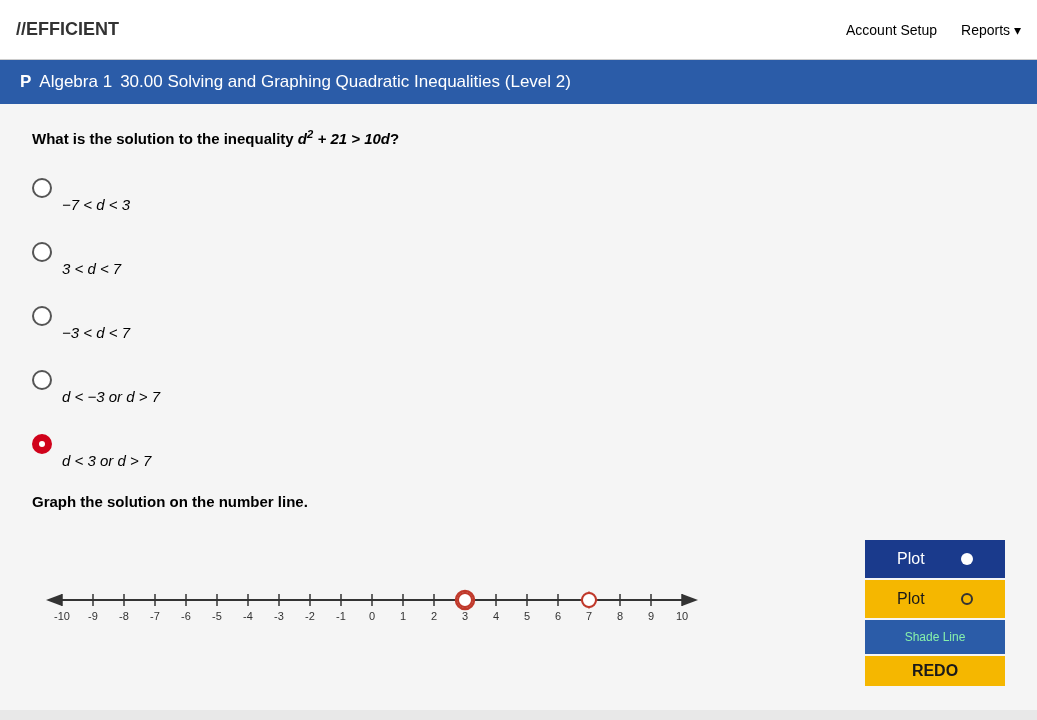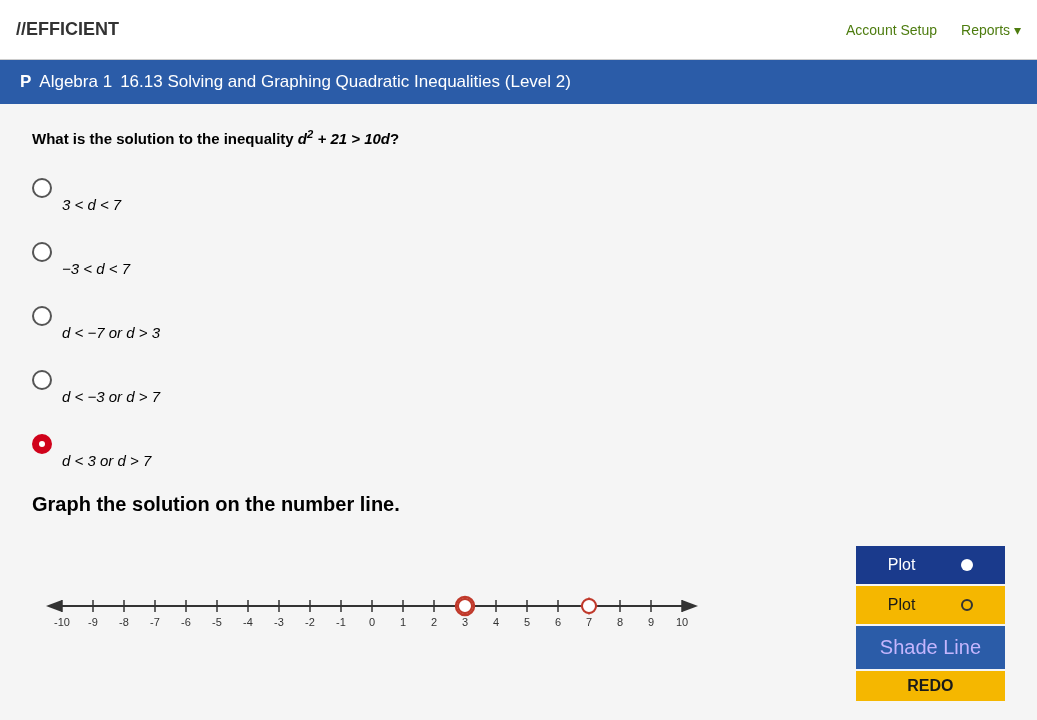--- a/index.html
+++ b/index.html
@@ -17,21 +17,21 @@
     .nav-logo {
       font-weight: bold;
       font-size: 18px;
       color: #e05a00;
       margin-right: 24px;
     }
     .nav-logo span { color: #333; }
     .nav-spacer { flex: 1; }
     .nav-link {
       font-size: 14px;
-      color: #4d7c0f;
+      color: #000000;
       margin-left: 24px;
       cursor: pointer;
     }
     .nav-link.reports { margin-left: 24px; }
 
     
     .lesson-header {
       background: #2b5ca8;
       color: white;
       padding: 12px 20px;
@@ -92,21 +92,21 @@
     .radio-circle.selected::after {
       content: '';
       width: 6px;
       height: 6px;
       background: white;
       border-radius: 50%;
       position: absolute;
     }
 
     .graph-label {
-      font-size: 20px;
+      font-size: 15px;
       font-weight: bold;
       margin-bottom: 20px;
     }
 
     
     .number-line-area {
       display: flex;
       align-items: flex-start;
       gap: 40px;
       margin-top: 10px;
@@ -166,24 +166,24 @@
     .dot-open {
       width: 12px;
       height: 12px;
       border-radius: 50%;
       border: 2px solid #333;
       display: inline-block;
       background: transparent;
     }
     .shade-btn {
       background: #2b5ca8;
-      color: #c4b5fd;
+      color: #86efac;
       border: none;
       padding: 10px 24px;
-      font-size: 20px;
+      font-size: 12px;
       cursor: pointer;
       min-width: 140px;
     }
     .redo-btn {
       background: #f5b700;
       color: #1a1a1a;
       border: none;
       padding: 6px 24px;
       font-size: 16px;
       cursor: pointer;
@@ -203,41 +203,41 @@
     <span>//</span><span>EFFICIENT</span>
   </div>
   <div class="nav-spacer"></div>
   <div class="nav-link">Account Setup</div>
   <div class="nav-link reports">Reports ▾</div>
 </div>
 
 <div class="lesson-header">
   <span class="p-badge">P</span>
   <span>Algebra 1</span>
-  <span>16.13 Solving and Graphing Quadratic Inequalities (Level 2)</span>
+  <span>30.00 Solving and Graphing Quadratic Inequalities (Level 2)</span>
 </div>
 
 <div class="main-content">
 
   <div class="question-text">
     What is the solution to the inequality <span class="math">d<sup>2</sup> + 21 &gt; 10d</span>?
   </div>
 
   <ul class="options-list">
     <li>
       <div class="radio-circle"></div>
+      <span class="math">−7 &lt; d &lt; 3</span>
+    </li>
+    <li>
+      <div class="radio-circle"></div>
       <span class="math">3 &lt; d &lt; 7</span>
     </li>
     <li>
       <div class="radio-circle"></div>
       <span class="math">−3 &lt; d &lt; 7</span>
-    </li>
-    <li>
-      <div class="radio-circle"></div>
-      <span class="math">d &lt; −7 or d &gt; 3</span>
     </li>
     <li>
       <div class="radio-circle"></div>
       <span class="math">d &lt; −3 or d &gt; 7</span>
     </li>
     <li>
       <div class="radio-circle selected"></div>
       <span class="math">d &lt; 3 or d &gt; 7</span>
     </li>
   </ul>

